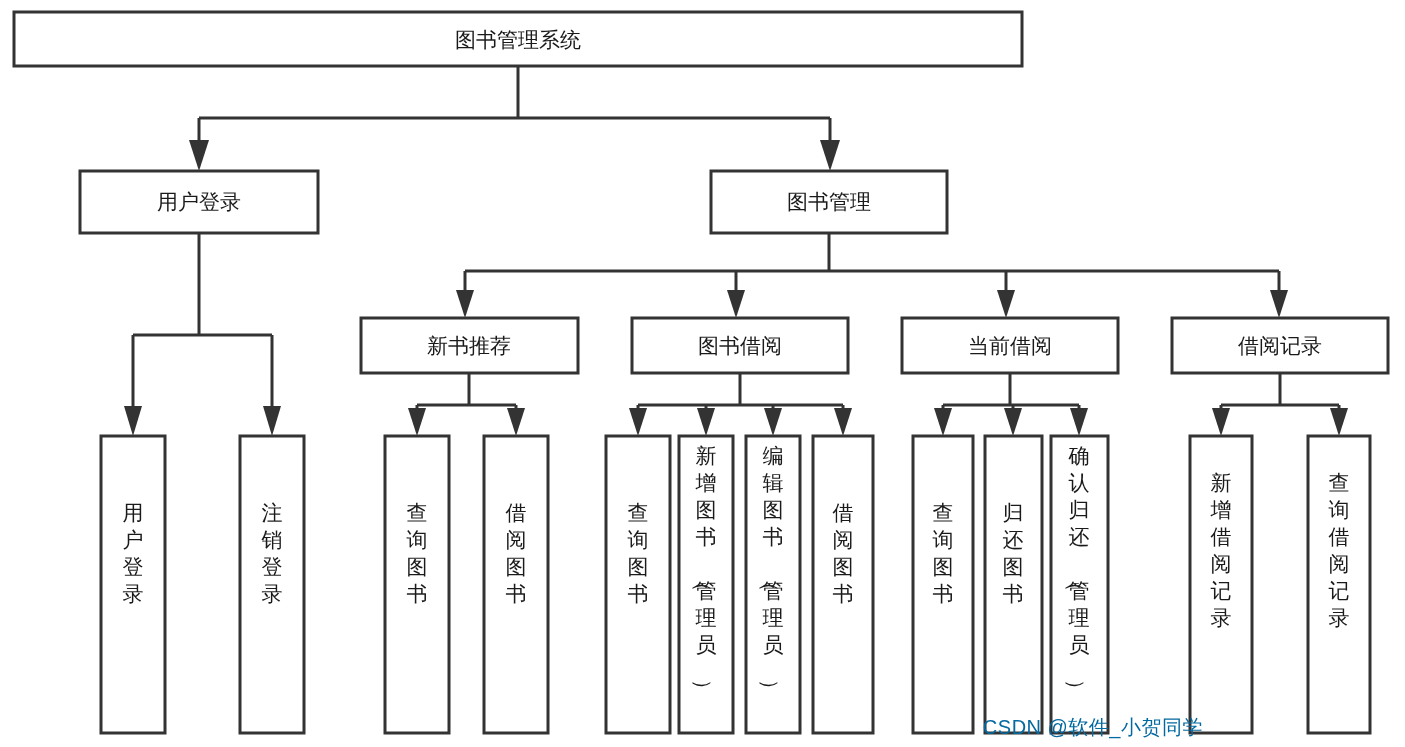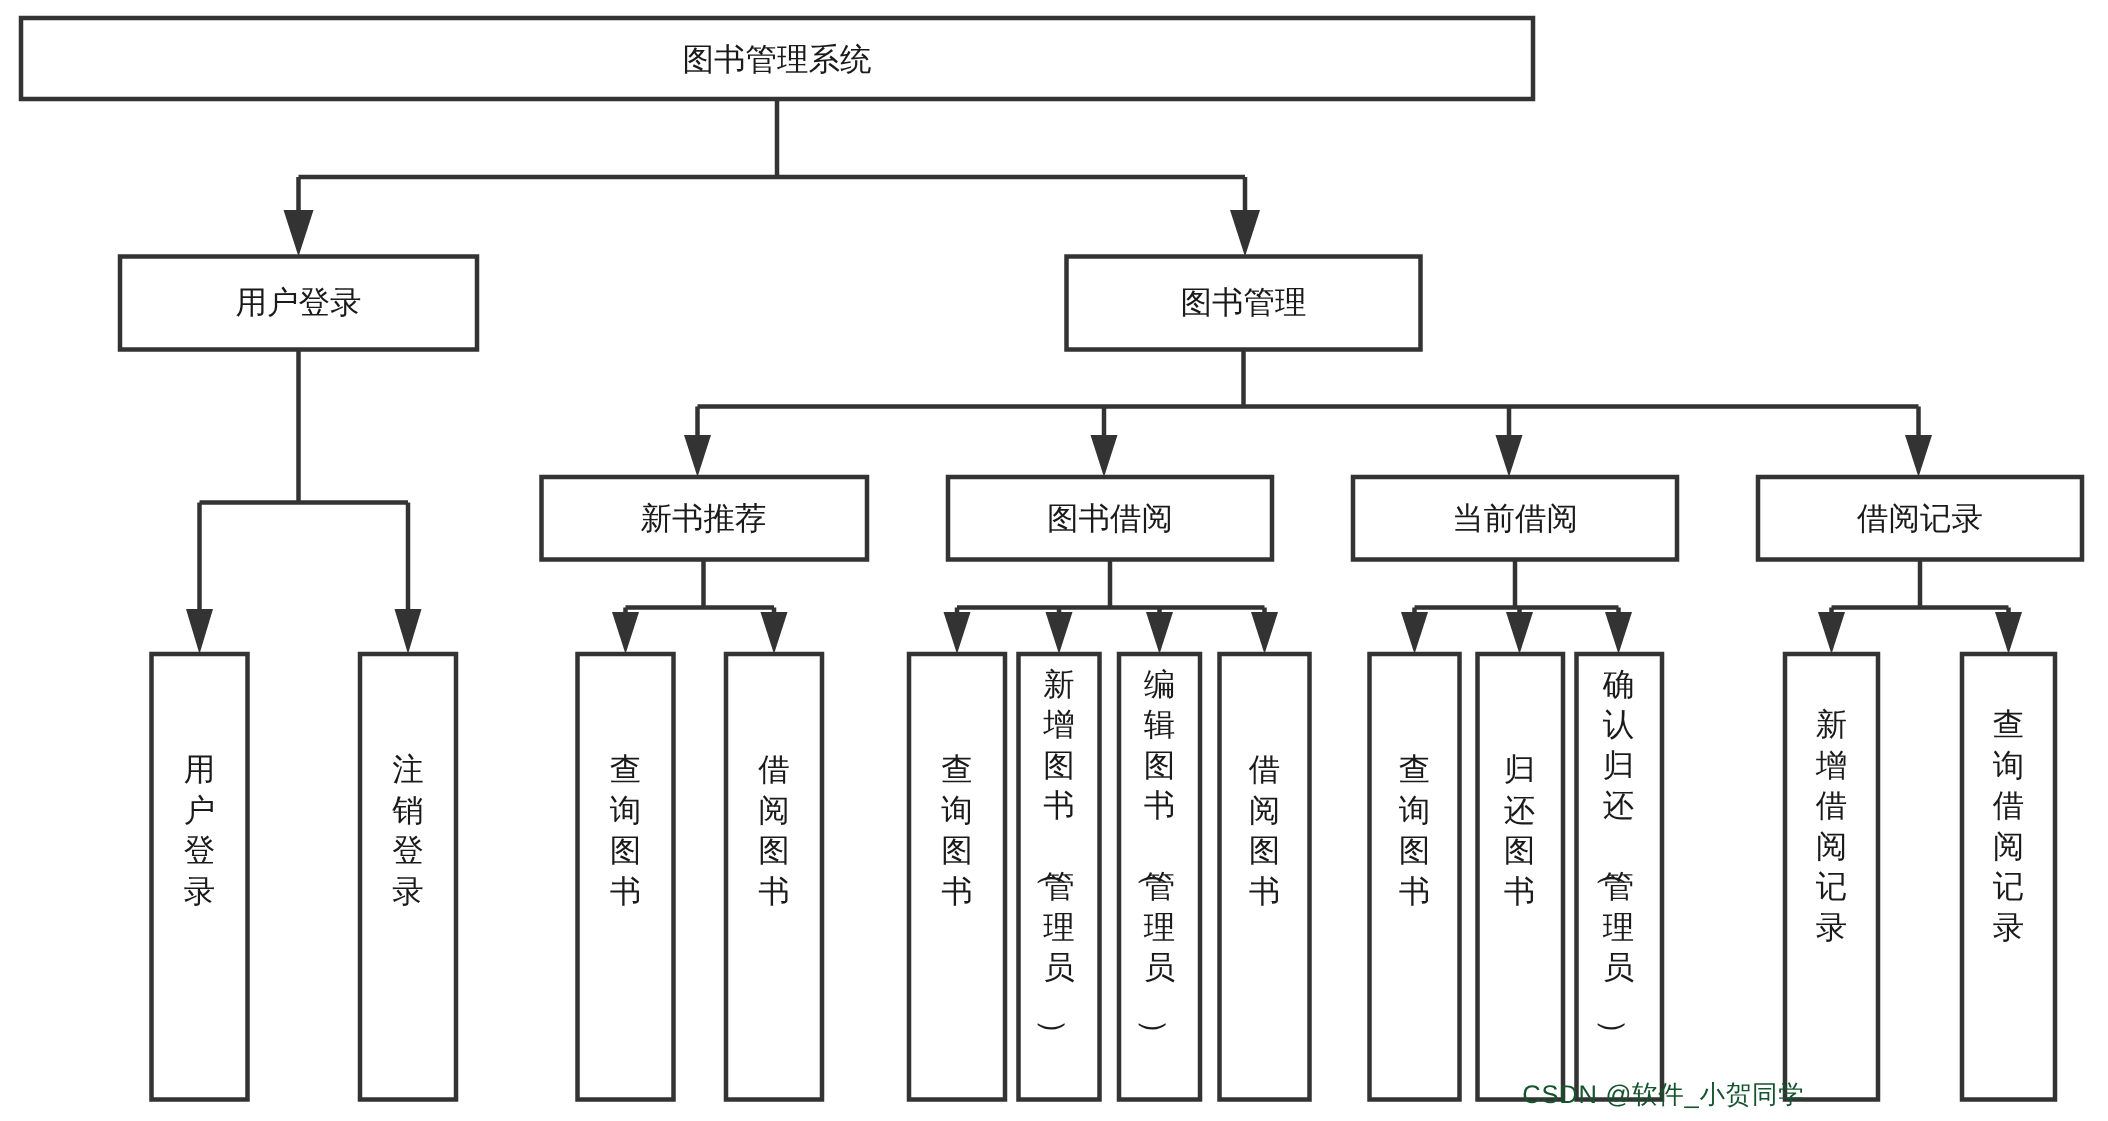--- a/index.html
+++ b/index.html
@@ -52,22 +52,22 @@
   }
   .arrow-head {
     fill: #333333;
     stroke: none;
   }
   .watermark {
     position: absolute;
     right: 8px;
     bottom: 6px;
     font-family: "Liberation Sans", "DejaVu Sans", sans-serif;
-    font-size: 17px;
-    color: #14532d;
+    font-size: 20px;
+    color: #0369a1;
     letter-spacing: 0.5px;
     white-space: nowrap;
     pointer-events: none;
   }
 </style>
 </head>
 <body>
 
 <div id="diagram-root">
   <svg id="flow" viewBox="0 0 1405 747" xmlns="http://www.w3.org/2000/svg">

